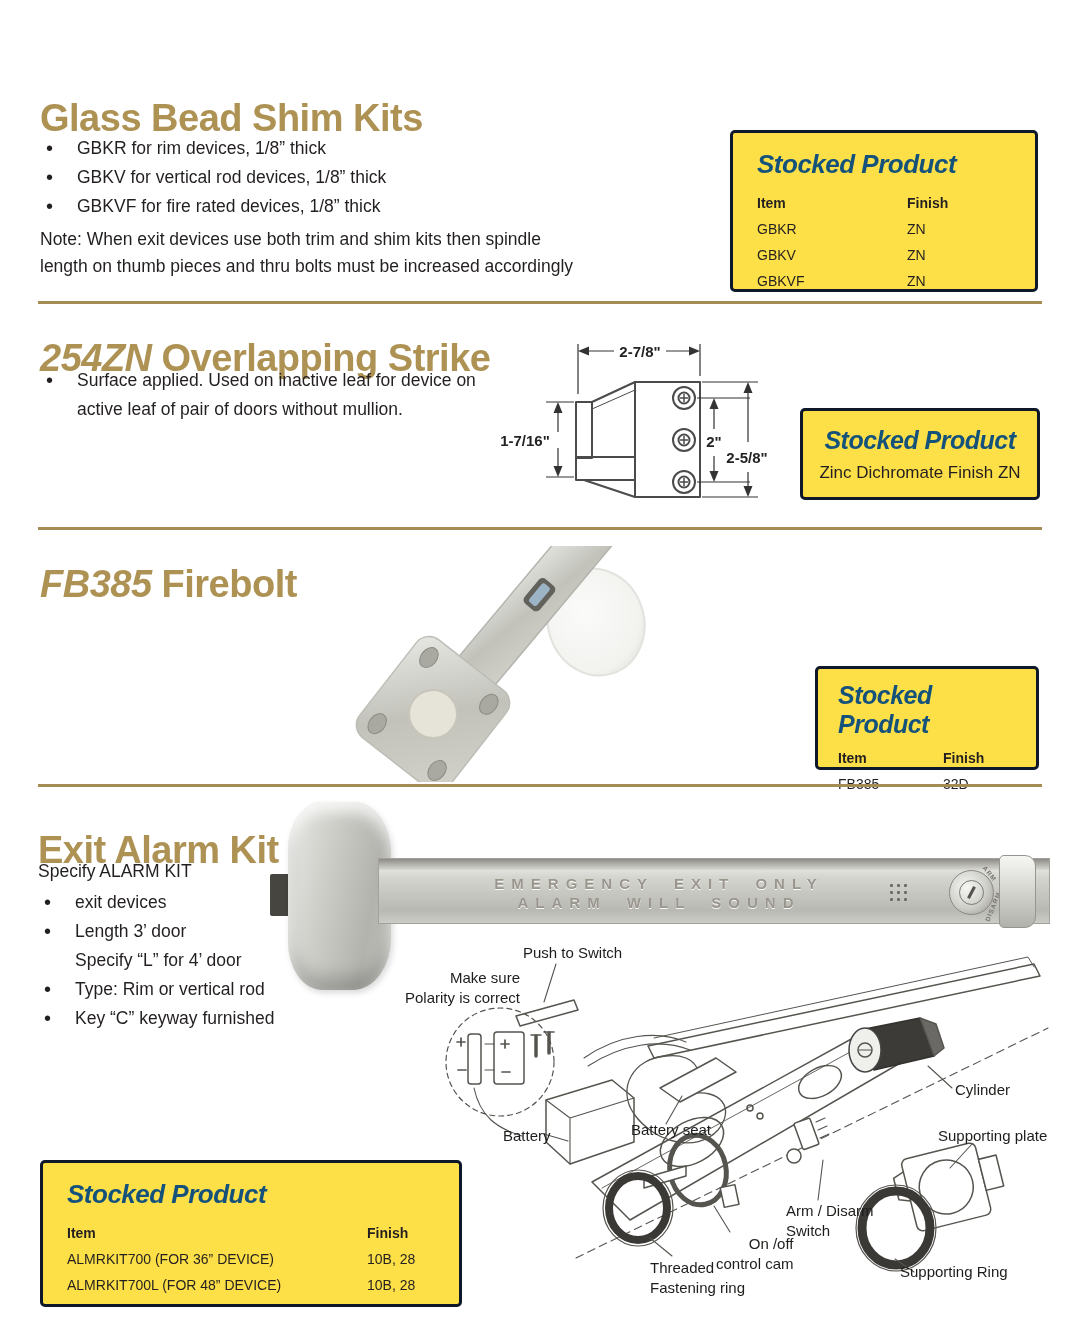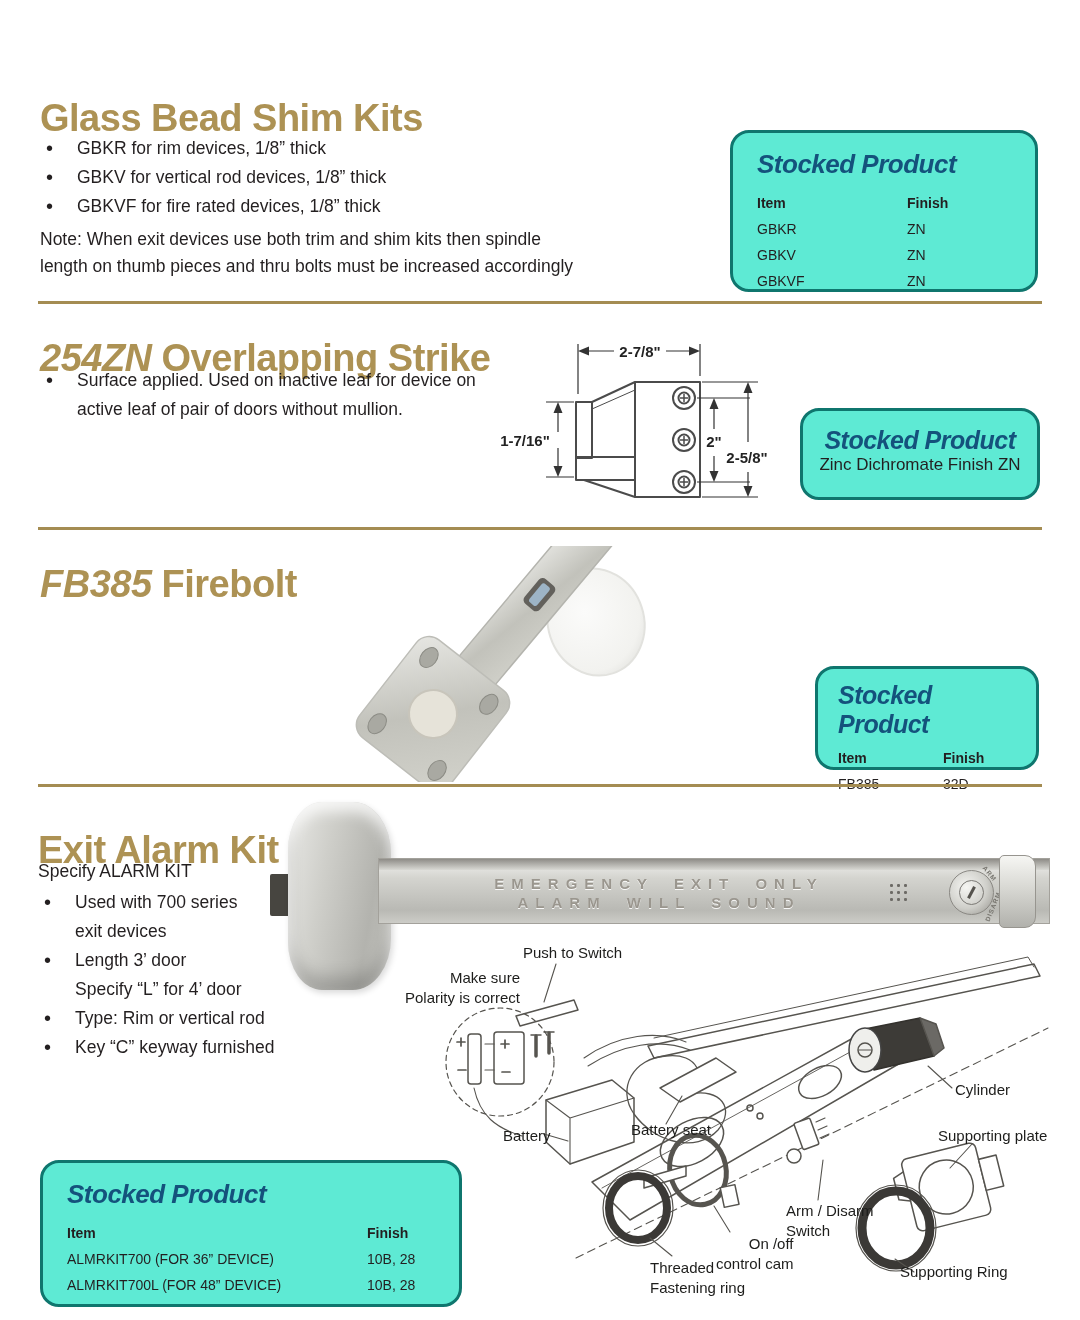--- a/index.html
+++ b/index.html
@@ -12,21 +12,21 @@
     letter-spacing:-0.5px;white-space:nowrap;
   }
   .sec-title .model{font-style:italic;margin-right:10px;}
   .rule{position:absolute;left:38px;width:1004px;height:3px;background:#a48c52;}
   .body-text{position:absolute;font-size:17.5px;line-height:27px;}
   .blist{list-style:none;margin:0;padding:0;font-size:17.5px;}
   .blist li{position:relative;padding-left:37px;line-height:29px;}
   .blist li::before{content:"\2022";position:absolute;left:6px;top:0;font-size:20px;}
   .blist li .l2{padding-left:0;}
   
-  .sbox{position:absolute;border:3px solid #0f766e;border-radius:19px;background:#5eead4;box-sizing:border-box;}
+  .sbox{position:absolute;border:3px solid #0f172a;border-radius:5px;background:#fde047;box-sizing:border-box;}
   .stitle{color:#14527c;font-style:italic;font-weight:bold;font-size:26px;letter-spacing:-0.5px;}
   .ptable{display:grid;font-size:14px;line-height:26px;margin-top:10px;}
   .ptable .th{font-weight:bold;}
   
   .device{position:absolute;left:270px;top:798px;width:778px;height:196px;}
   .latch{position:absolute;left:0;top:76px;width:28px;height:42px;background:#474540;border-radius:2px;}
   .pad{
     position:absolute;left:18px;top:4px;width:103px;height:188px;
     border-radius:34px 38px 38px 34px / 48px 52px 52px 48px;
     background:linear-gradient(100deg,#e9e9e6 0%,#cfcfca 35%,#b3b3ae 75%,#c4c4bf 100%);
@@ -157,21 +157,21 @@
       <polygon points="248,167 243.5,156 252.5,156"></polygon>
   </g>
   <text class="dim" x="140" y="27" text-anchor="middle">2-7/8"</text>
   <text class="dim" x="25" y="116" text-anchor="middle">1-7/16"</text>
   <text class="dim" x="214" y="117" text-anchor="middle">2"</text>
   <text class="dim" x="247" y="133" text-anchor="middle">2-5/8"</text>
 </svg>
 
 <div class="sbox" style="left:800px;top:408px;width:240px;height:92px;text-align:center;padding-top:15px;">
   <div class="stitle" style="font-size:25px;">Stocked Product</div>
-  <div style="font-size:17px;">Zinc Dichromate Finish ZN</div>
+  <div style="font-size:17px;margin-top:8px;">Zinc Dichromate Finish ZN</div>
 </div>
 
 <div class="rule" style="top:527px;"></div>
 
 <h1 class="sec-title" style="left:40px;top:538px;">
   <span class="model">FB385</span><span>Firebolt</span>
 </h1>
 
 <svg class="firebolt-svg" width="344" height="236" viewBox="0 0 344 236">
   <defs>
@@ -216,21 +216,20 @@
 </div>
 
 <div class="rule" style="top:784px;"></div>
 
 <h1 class="sec-title" style="left:38px;top:804px;">Exit Alarm Kit</h1>
 
 <div class="body-text" style="left:38px;top:858px;">Specify ALARM KIT</div>
 
 <ul class="blist" style="position:absolute;left:38px;top:888px;">
   <li>
-    <div class="l1">Used with 700 series</div>
     <div class="l2">exit devices</div>
   </li>
   <li>
     <div class="l1">Length 3’ door</div>
     <div class="l2">Specify “L” for 4’ door</div>
   </li>
   <li>Type: Rim or vertical rod</li>
   <li>Key “C” keyway furnished</li>
 </ul>
 

